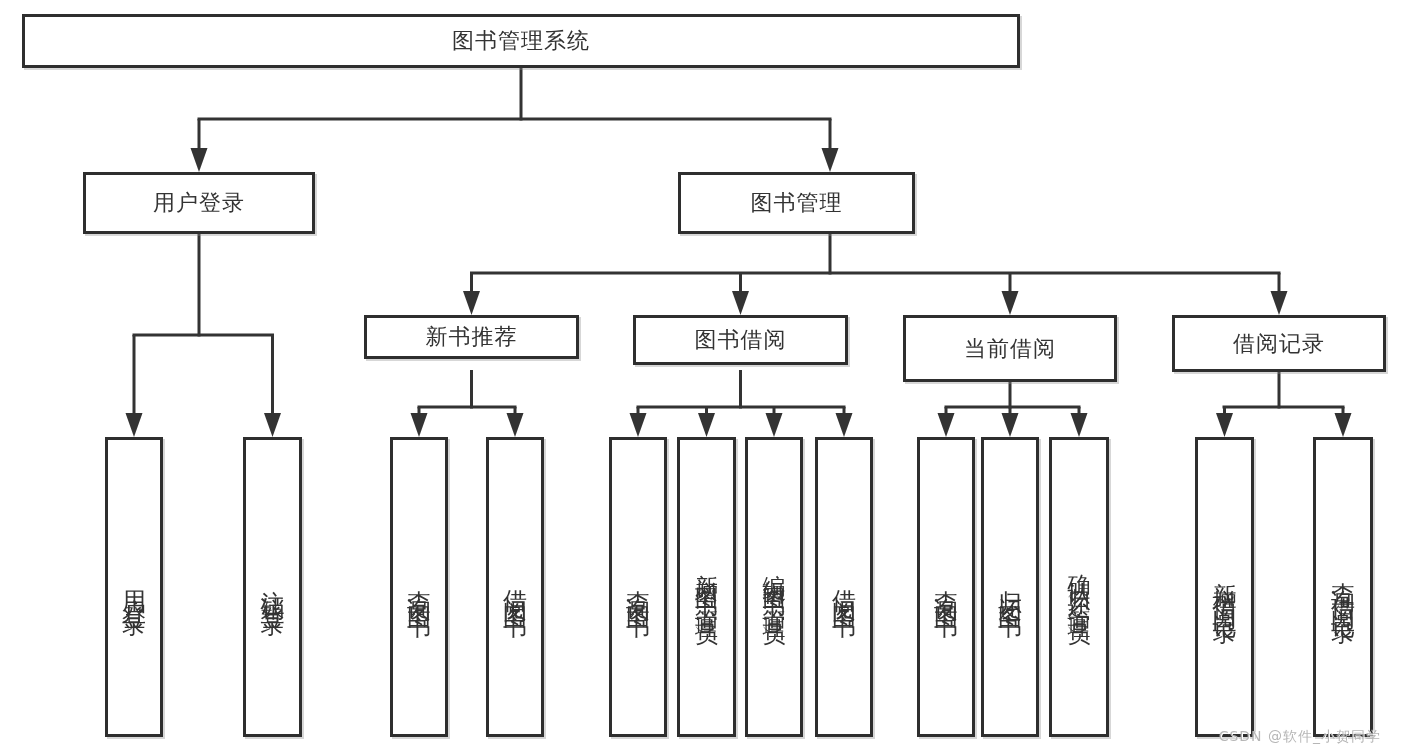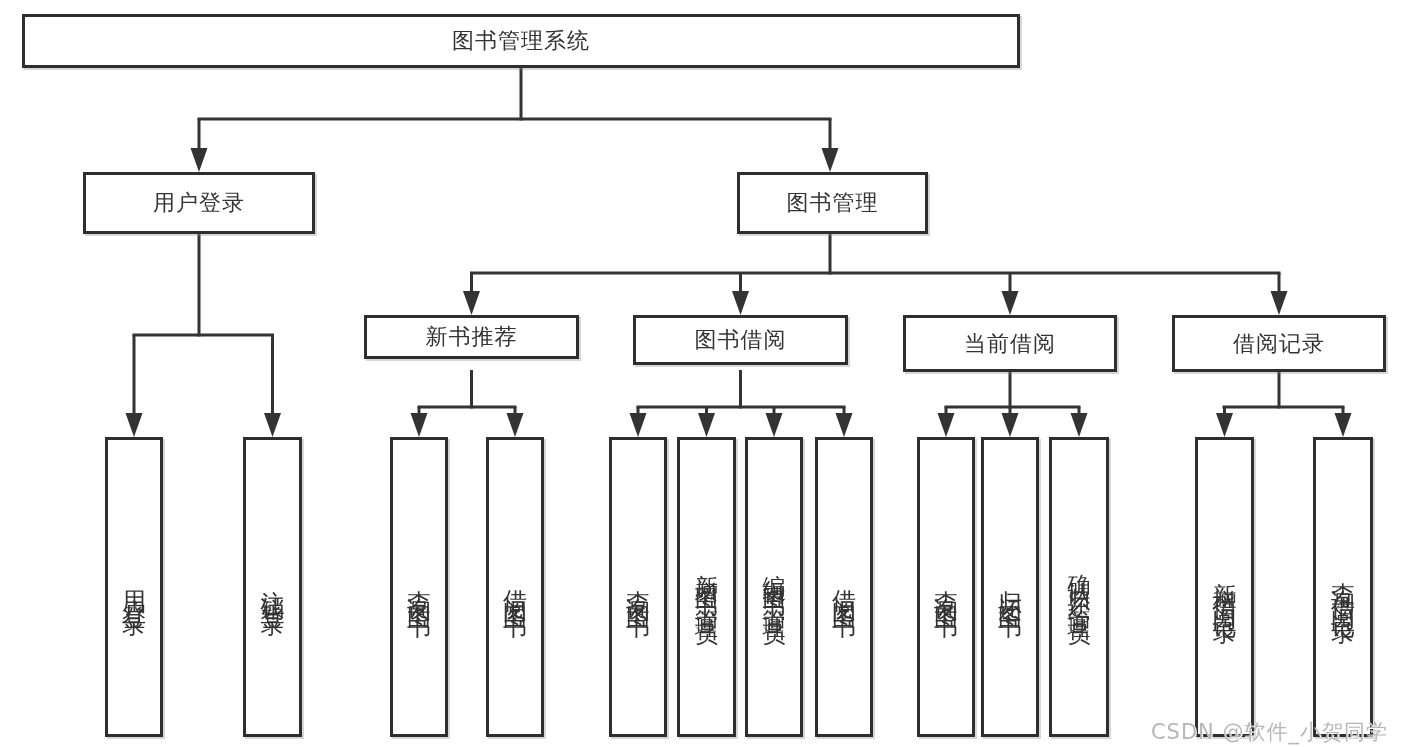--- a/index.html
+++ b/index.html
@@ -43,23 +43,23 @@
     writing-mode: vertical-rl;
     text-orientation: mixed;
     font-size: 24px;
     line-height: 1;
     letter-spacing: 8px;
     color: #333333;
   }
   .node.v.long span { letter-spacing: 7px; font-size: 23px; }
   .watermark {
     position: absolute;
-    right: 17px;
+    right: 24px;
     bottom: 1px;
-    font-size: 21px;
+    font-size: 14px;
     color: #b6b6b6;
     letter-spacing: 1px;
     z-index: 3;
     text-shadow: 1px 1px 0 #ffffff;
     white-space: nowrap;
   }
 </style>
 </head>
 <body>
 
@@ -134,31 +134,31 @@
     </g>
   </svg>
 
   <div class="node h" style="left:22px; top:14px; width:998px; height:54px">
     <span>图书管理系统</span>
   </div>
 
   <div class="node h" style="left:83px; top:172px; width:232px; height:62px">
     <span>用户登录</span>
   </div>
-  <div class="node h" style="left:737px; top:172px; width:191px; height:62px">
+  <div class="node h" style="left:678px; top:172px; width:237px; height:62px">
     <span>图书管理</span>
   </div>
 
   <div class="node h" style="left:364px; top:315px; width:215px; height:44px">
     <span>新书推荐</span>
   </div>
   <div class="node h" style="left:633px; top:315px; width:215px; height:50px">
     <span>图书借阅</span>
   </div>
-  <div class="node h" style="left:903px; top:315px; width:214px; height:57px">
+  <div class="node h" style="left:903px; top:315px; width:214px; height:67px">
     <span>当前借阅</span>
   </div>
   <div class="node h" style="left:1172px; top:315px; width:214px; height:57px">
     <span>借阅记录</span>
   </div>
 
   <div class="node v" style="left:105px; top:437px; width:58px; height:300px">
     <span>用户登录</span>
   </div>
   <div class="node v" style="left:243px; top:437px; width:59px; height:300px">

